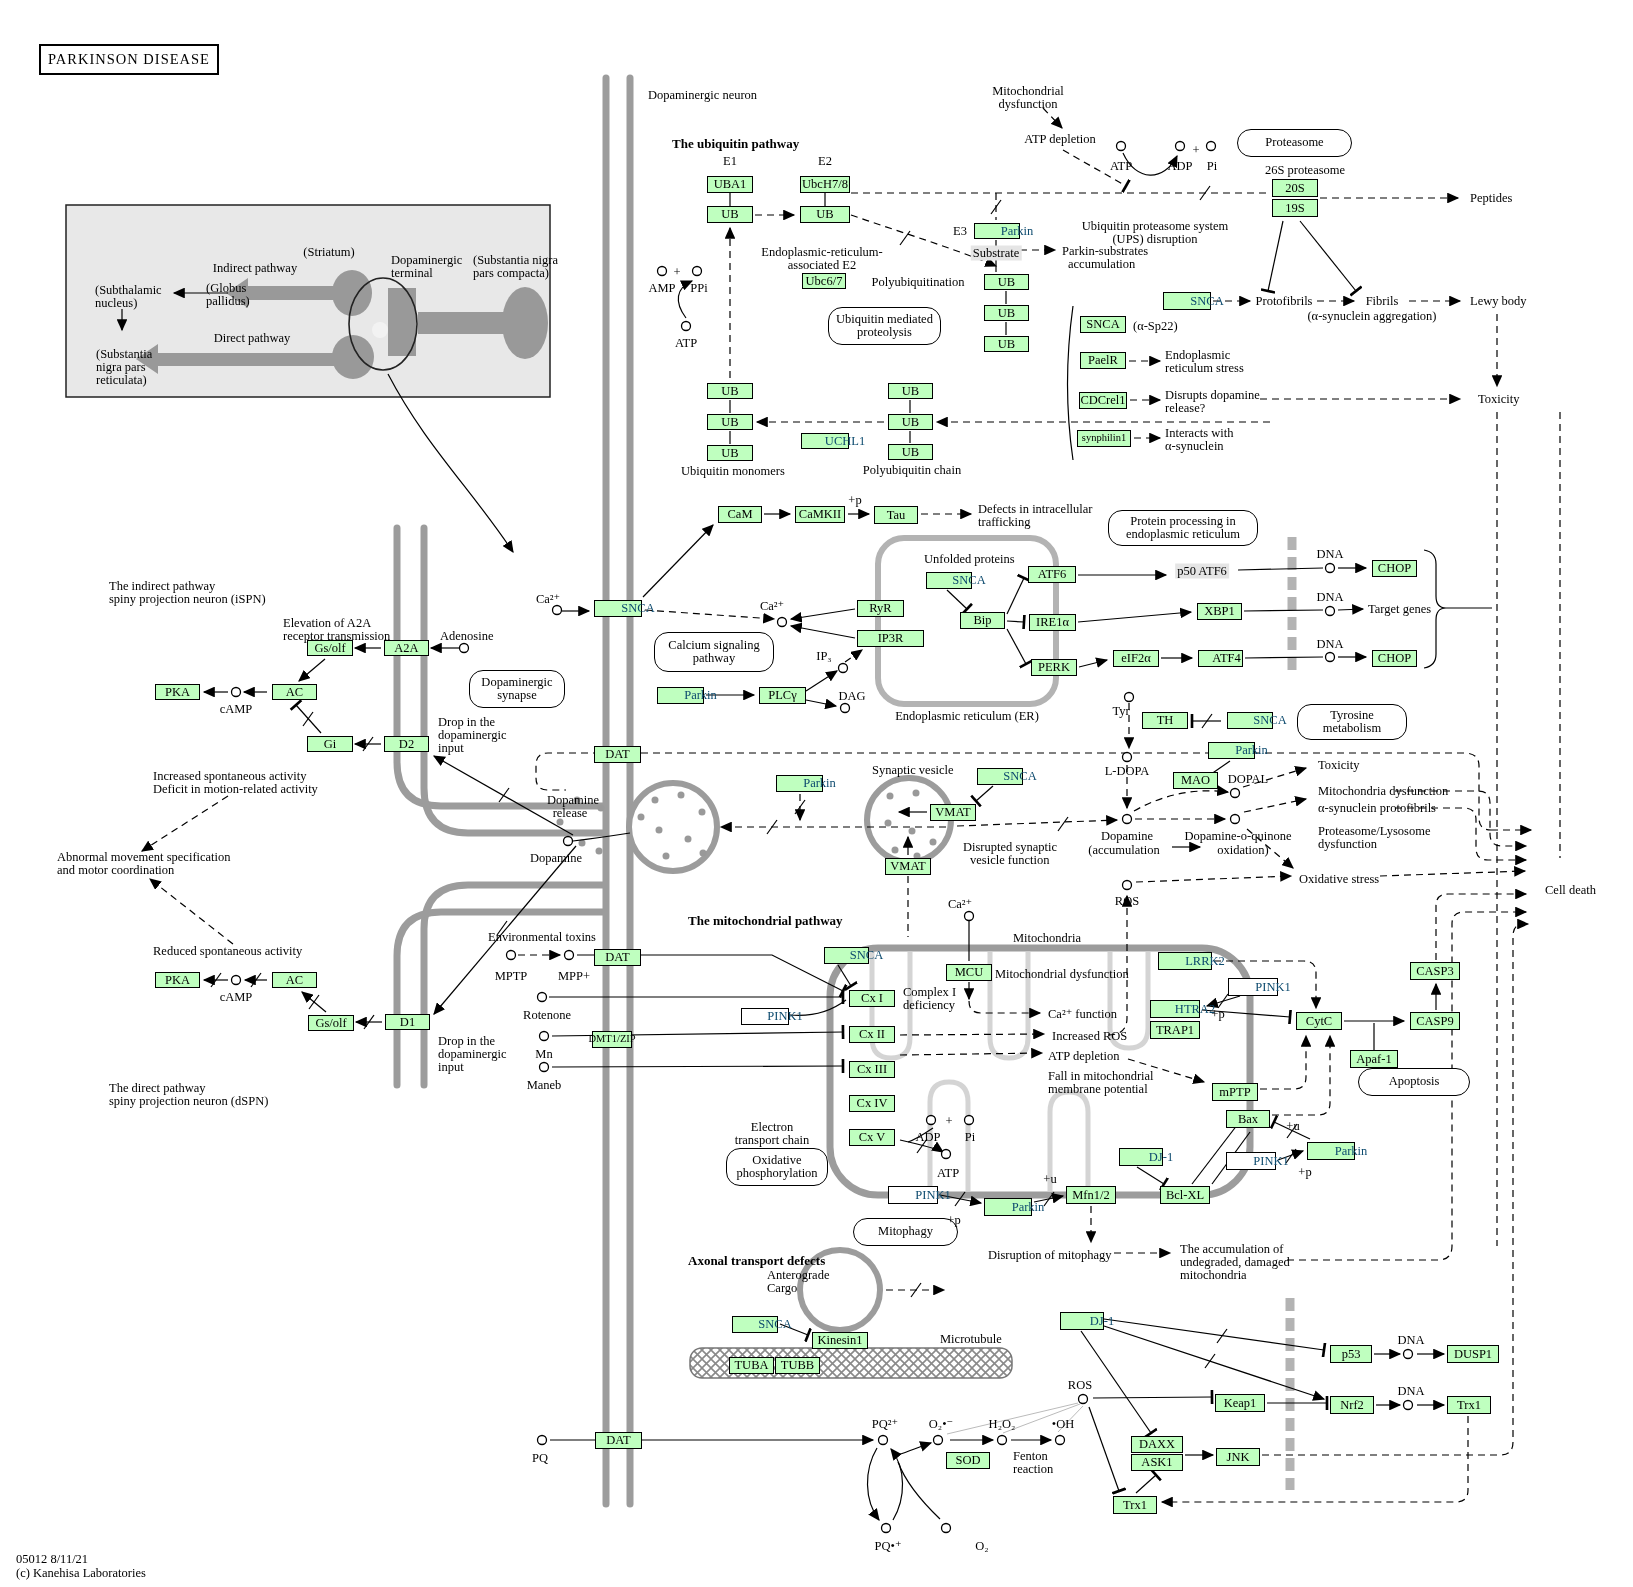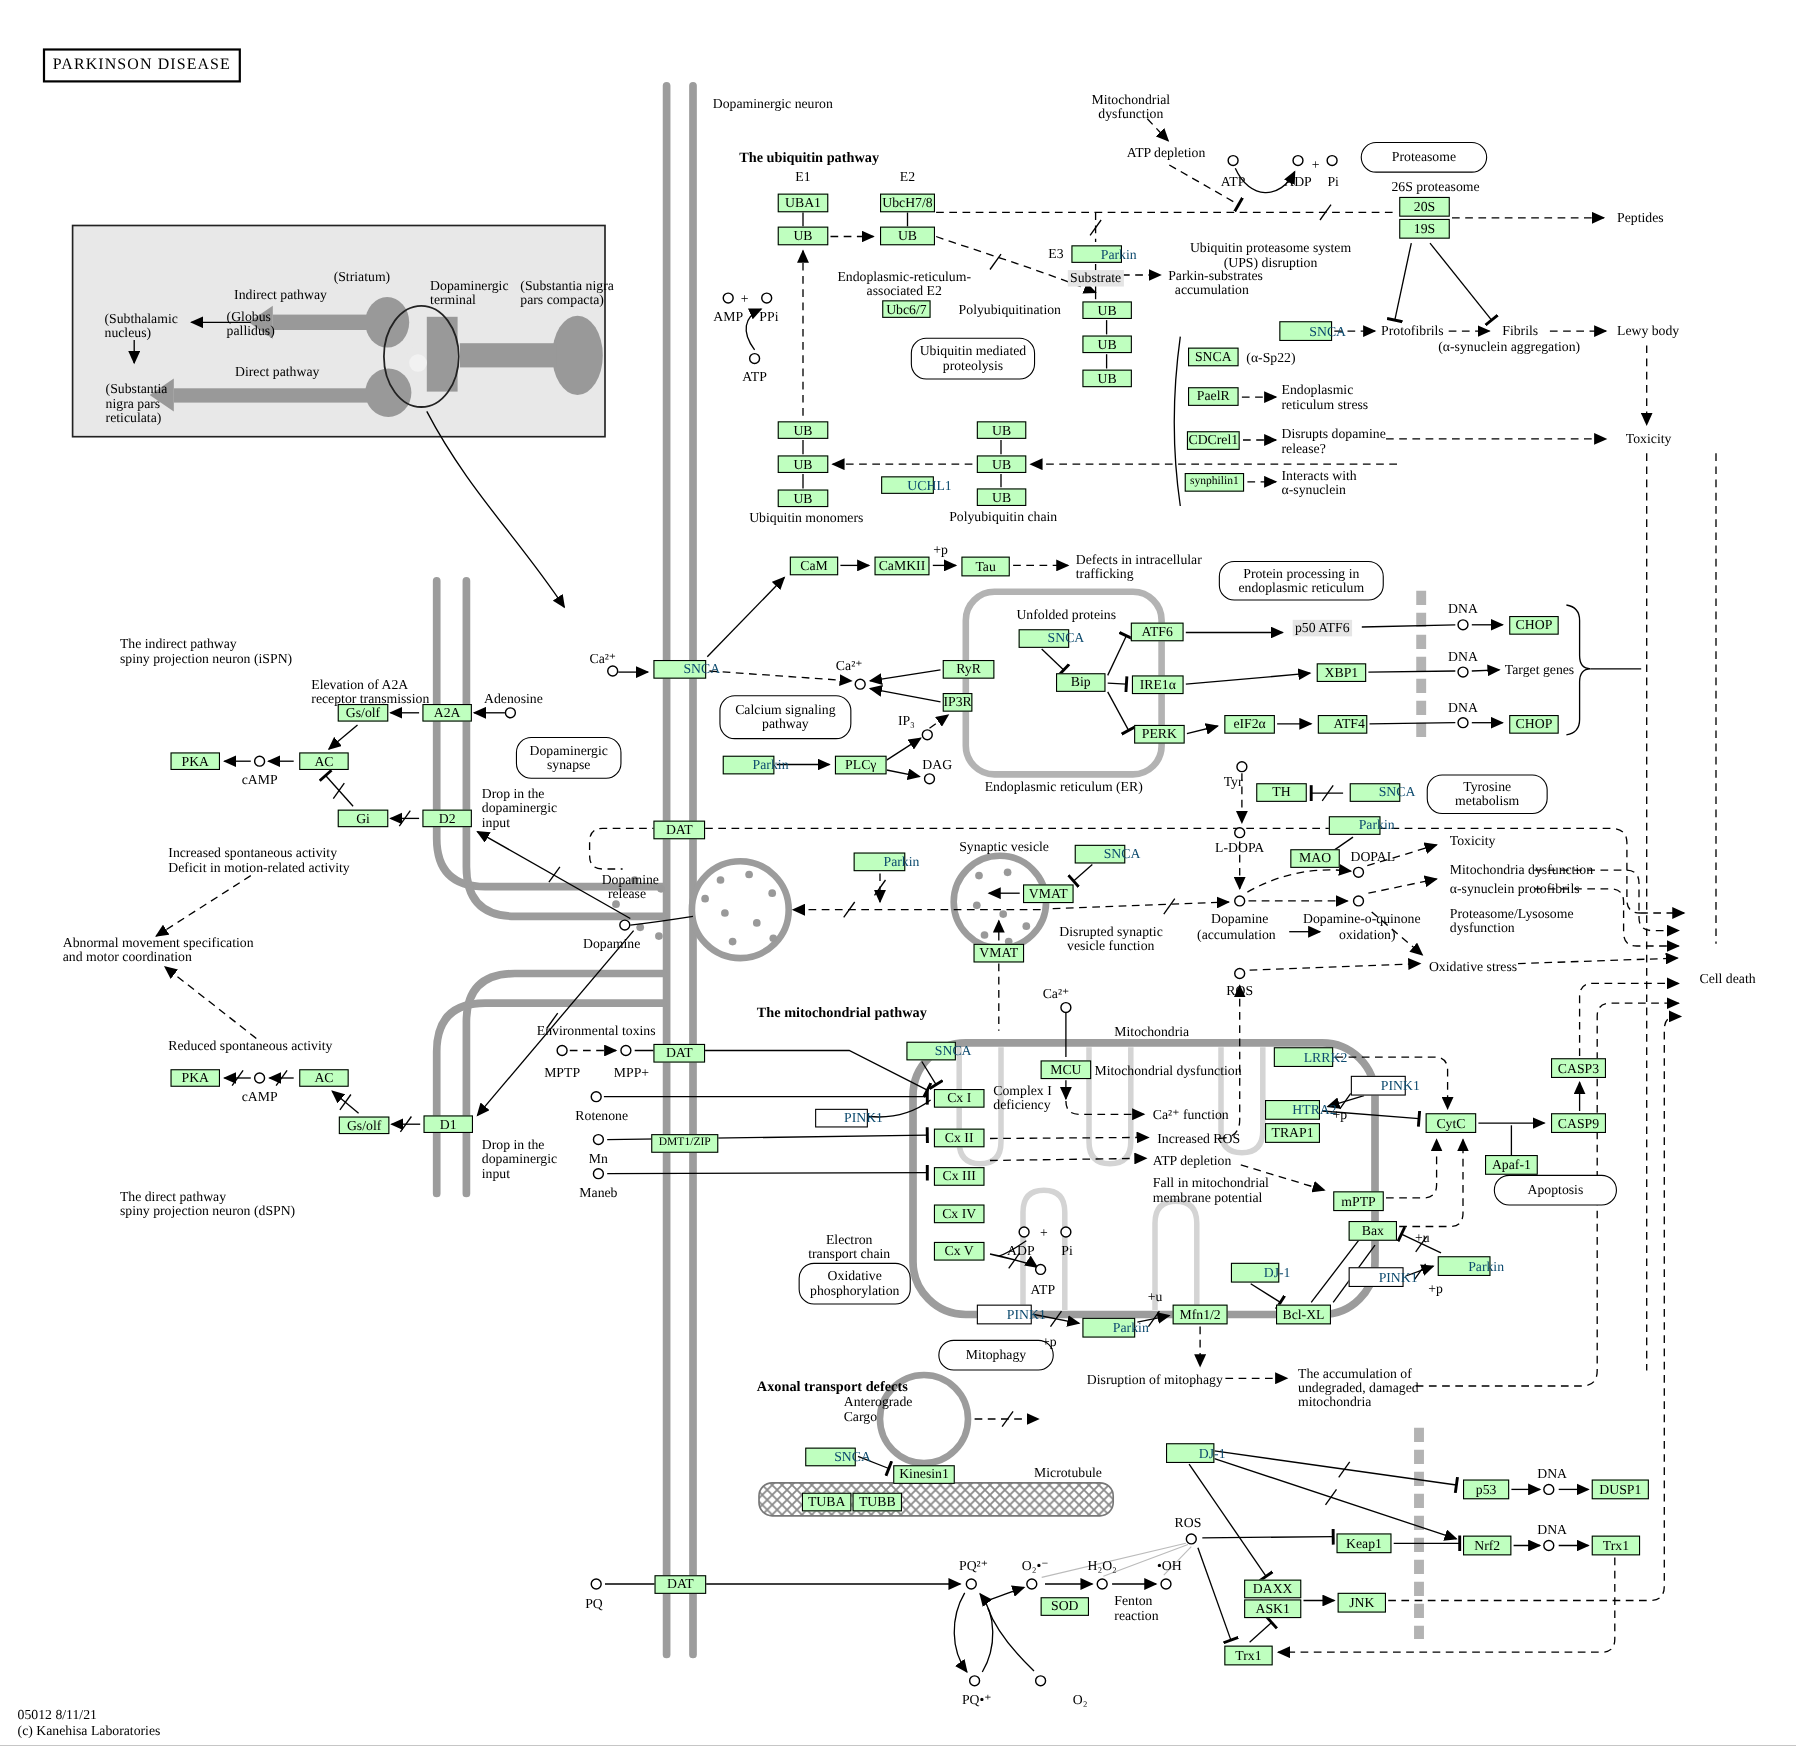--- a/index.html
+++ b/index.html
@@ -359,21 +359,21 @@
       <div class="node red" style="left: 1163px; top: 292px; width: 48px; height: 18px;">SNCA</div>
       <div class="node" style="left: 1080px; top: 316px; width: 46px; height: 17px;">SNCA</div>
       <div class="node" style="left: 1080px; top: 352px; width: 46px; height: 17px;">PaelR</div>
       <div class="node" style="left: 1079px; top: 392px; width: 48px; height: 17px;">CDCrel1</div>
       <div class="node sm" style="left: 1077px; top: 430px; width: 54px; height: 17px;">synphilin1</div>
       <div class="node" style="left: 718px; top: 506px; width: 44px; height: 17px;">CaM</div>
       <div class="node" style="left: 795px; top: 506px; width: 50px; height: 17px;">CaMKII</div>
       <div class="node" style="left: 874px; top: 506px; width: 44px; height: 18px;">Tau</div>
       <div class="node red" style="left: 594px; top: 600px; width: 48px; height: 17px;">SNCA</div>
       <div class="node" style="left: 857px; top: 600px; width: 47px; height: 17px;">RyR</div>
-      <div class="node" style="left: 857px; top: 630px; width: 27px; height: 17px;">IP3R</div>
+      <div class="node" style="left: 857px; top: 630px; width: 67px; height: 17px;">IP3R</div>
       <div class="node red" style="left: 657px; top: 687px; width: 47px; height: 17px;">Parkin</div>
       <div class="node" style="left: 759px; top: 687px; width: 47px; height: 17px;">PLCγ</div>
       <div class="node red" style="left: 926px; top: 572px; width: 46px; height: 17px;">SNCA</div>
       <div class="node" style="left: 960px; top: 612px; width: 45px; height: 17px;">Bip</div>
       <div class="node" style="left: 1028px; top: 566px; width: 48px; height: 17px;">ATF6</div>
       <div class="node" style="left: 1029px; top: 614px; width: 47px; height: 17px;">IRE1α</div>
       <div class="node" style="left: 1031px; top: 659px; width: 46px; height: 17px;">PERK</div>
       <div class="node" style="left: 1113px; top: 650px; width: 46px; height: 17px;">eIF2α</div>
       <div class="node" style="left: 1198px; top: 650px; width: 45px; height: 17px; padding-left: 12px;">ATF4</div>
       <div class="node" style="left: 1372px; top: 560px; width: 45px; height: 17px;">CHOP</div>
@@ -392,21 +392,21 @@
       <div class="node" style="left: 384px; top: 640px; width: 45px; height: 16px;">A2A</div>
       <div class="node" style="left: 272px; top: 684px; width: 45px; height: 16px;">AC</div>
       <div class="node" style="left: 155px; top: 684px; width: 45px; height: 16px;">PKA</div>
       <div class="node" style="left: 307px; top: 736px; width: 46px; height: 16px;">Gi</div>
       <div class="node" style="left: 384px; top: 736px; width: 45px; height: 16px;">D2</div>
       <div class="node" style="left: 155px; top: 972px; width: 45px; height: 16px;">PKA</div>
       <div class="node" style="left: 272px; top: 972px; width: 45px; height: 16px;">AC</div>
       <div class="node" style="left: 308px; top: 1015px; width: 46px; height: 16px;">Gs/olf</div>
       <div class="node" style="left: 385px; top: 1014px; width: 45px; height: 16px;">D1</div>
       <div class="node" style="left: 594px; top: 949px; width: 47px; height: 17px;">DAT</div>
-      <div class="node sm" style="left: 592px; top: 1031px; width: 61px; height: 17px;">DMT1/ZIP</div>
+      <div class="node sm" style="left: 592px; top: 1031px; width: 40px; height: 17px;">DMT1/ZIP</div>
       <div class="node red" style="left: 824px; top: 947px; width: 45px; height: 17px;">SNCA</div>
       <div class="node red white" style="left: 741px; top: 1008px; width: 48px; height: 17px;">PINK1</div>
       <div class="node" style="left: 849px; top: 990px; width: 46px; height: 17px;">Cx I</div>
       <div class="node" style="left: 849px; top: 1026px; width: 46px; height: 17px;">Cx II</div>
       <div class="node" style="left: 849px; top: 1061px; width: 46px; height: 17px;">Cx III</div>
       <div class="node" style="left: 849px; top: 1095px; width: 46px; height: 17px;">Cx IV</div>
       <div class="node" style="left: 849px; top: 1129px; width: 46px; height: 17px;">Cx V</div>
       <div class="node" style="left: 946px; top: 964px; width: 46px; height: 17px;">MCU</div>
       <div class="node red" style="left: 1158px; top: 952px; width: 54px; height: 18px;">LRRK2</div>
       <div class="node red white" style="left: 1228px; top: 978px; width: 50px; height: 18px;">PINK1</div>

